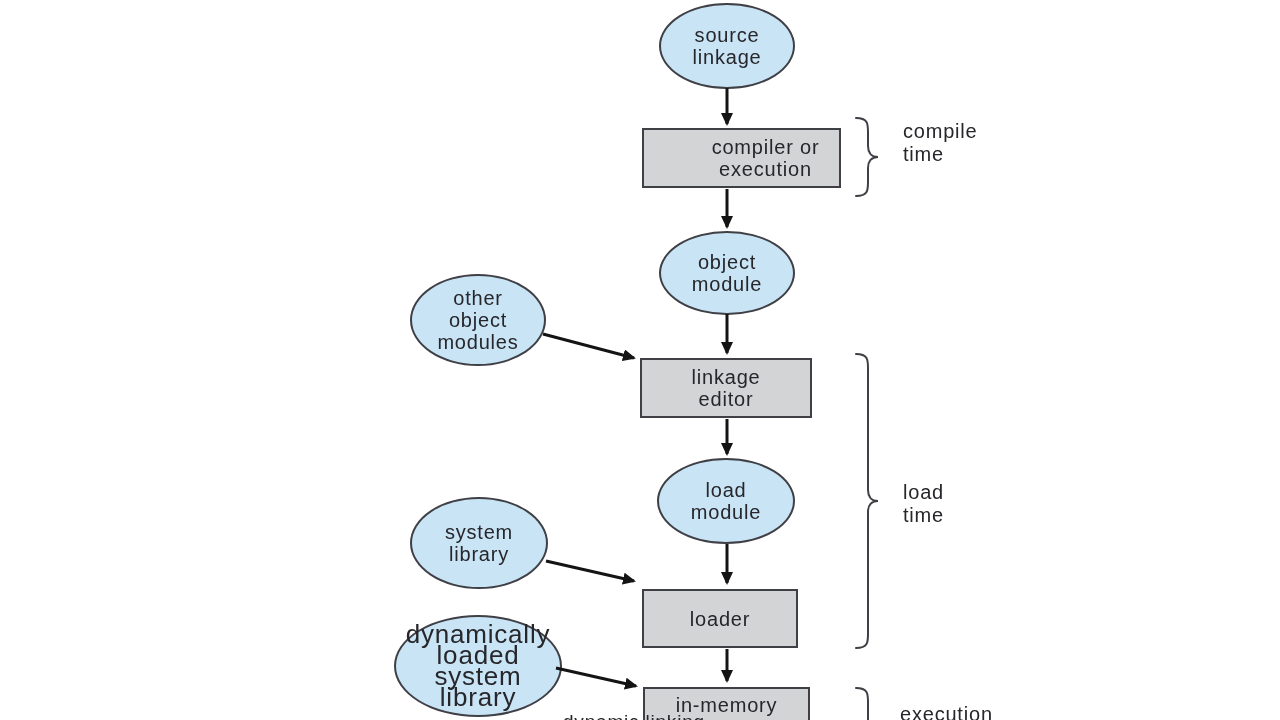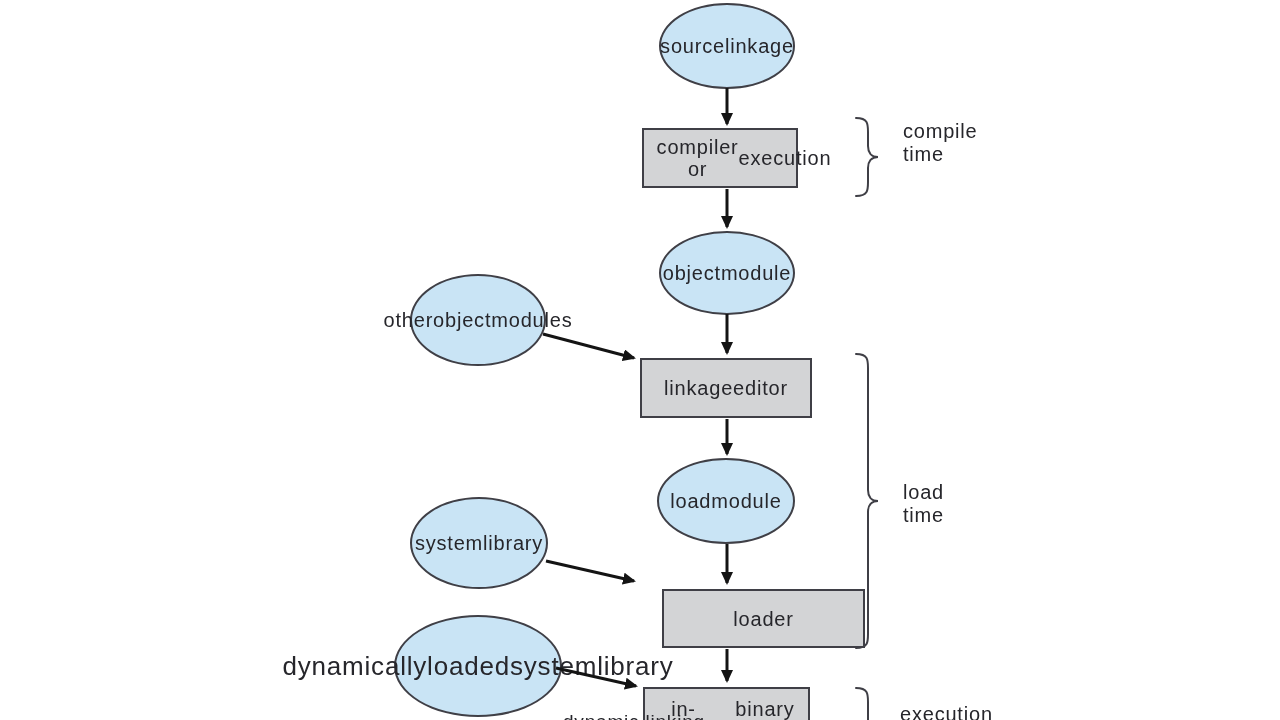--- a/index.html
+++ b/index.html
@@ -6,21 +6,21 @@
     --bg:#ffffff; --ellipse-fill:#c9e4f5; --node-border:#3f3f46;
     --box-fill:#d3d4d6; --arrow:#141414; --brace:#3f3f46; --text:#26262b;
   }
   html,body{margin:0;padding:0;}
   .stage{
     position:relative; width:1280px; height:720px; background:var(--bg);
     overflow:hidden; font-family:"Liberation Sans", sans-serif;
   }
   .node{
     position:absolute; box-sizing:border-box;
-    display:flex; flex-direction:row; align-items:center; justify-content:center;
+    display:flex; flex-direction:column; align-items:center; justify-content:center;
     text-align:center; color:var(--text);
     font-size:20px; line-height:22px; letter-spacing:0.8px;
   }
   .ellipse{ background:var(--ellipse-fill); border:2px solid var(--node-border); border-radius:50%; }
   .rect{ background:var(--box-fill); border:2px solid var(--node-border); }
   .tight{ font-size:26px; line-height:21px; }
   .top-align{ justify-content:flex-start; padding-top:5px; }
   .stage-label{
     position:absolute; color:var(--text); font-size:20px; line-height:23px;
     letter-spacing:0.8px; white-space:nowrap;
@@ -62,31 +62,31 @@
     <div>library</div>
   </div>
 
   <div class="node ellipse tight" style="left:394px;top:615px;width:168px;height:102px;">
     <div>dynamically</div>
     <div>loaded</div>
     <div>system</div>
     <div>library</div>
   </div>
 
-  <div class="node rect" style="left:642px;top:128px;width:156px;height:60px;padding-left:48px;">
+  <div class="node rect" style="left:642px;top:128px;width:199px;height:60px;padding-left:48px;">
     <div>compiler or</div>
     <div>execution</div>
   </div>
 
   <div class="node rect" style="left:640px;top:358px;width:172px;height:60px;text-align:center;">
     <div>linkage</div>
     <div>editor</div>
   </div>
 
-  <div class="node rect" style="left:642px;top:589px;width:203px;height:59px;margin-left:20px;">
+  <div class="node rect" style="left:642px;top:589px;width:156px;height:59px;">
     <div>loader</div>
   </div>
 
   <div class="node rect top-align" style="left:643px;top:687px;width:167px;height:60px;">
     <div>in-memory</div>
     <div>binary memory</div>
   </div>
 
   <div class="stage-label" style="left:903px;top:120px;">
     <div>compile</div>

